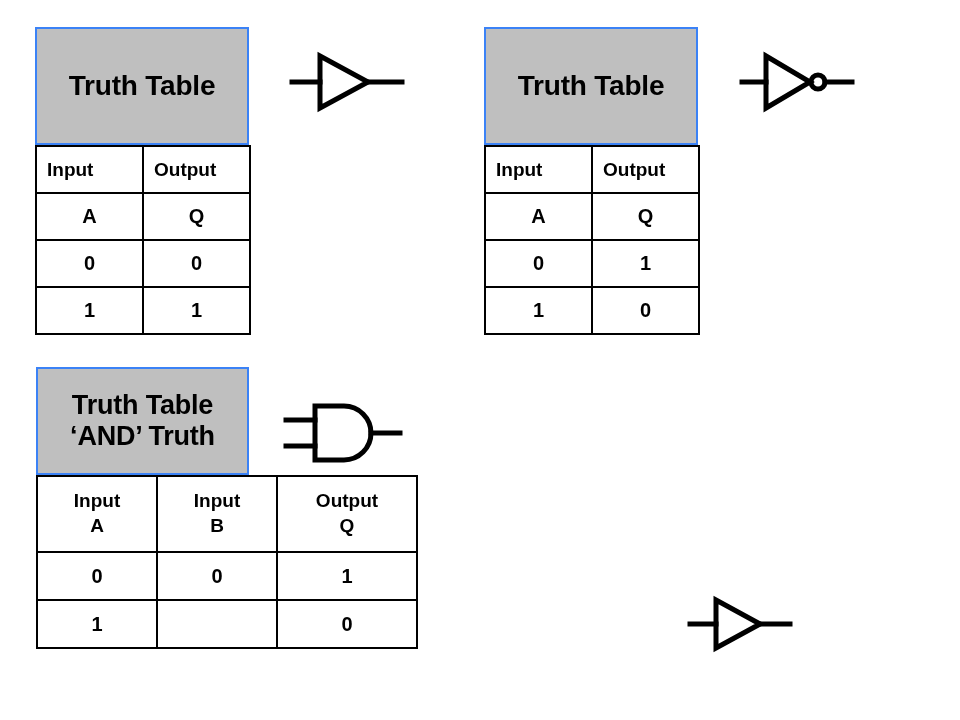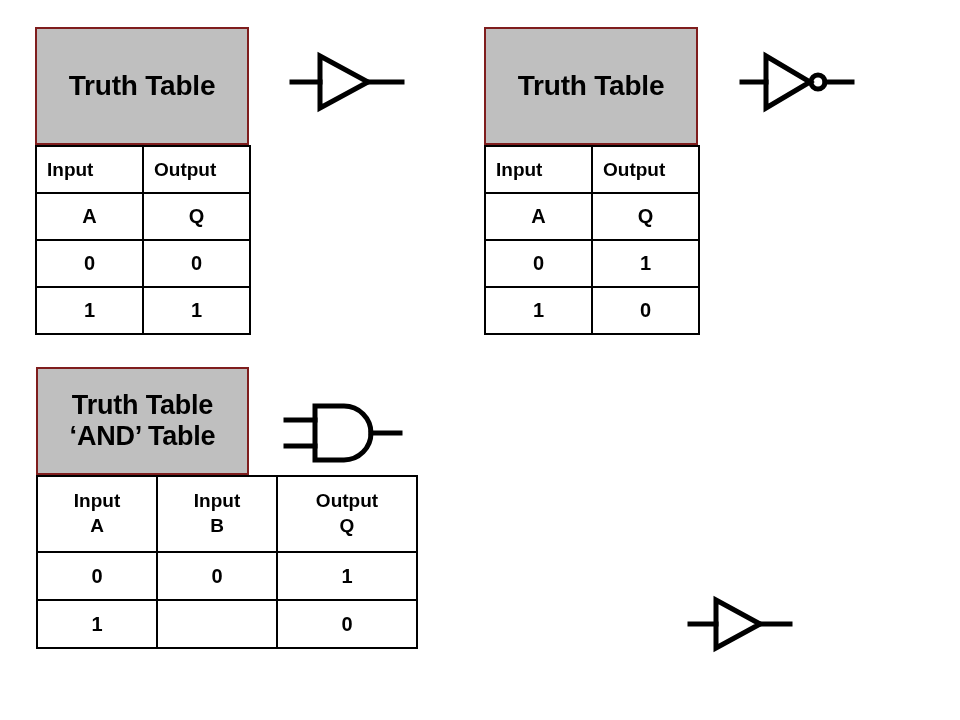--- a/index.html
+++ b/index.html
@@ -22,21 +22,21 @@
     height: 720px;
   }
 
   
   .tt-block {
     position: absolute;
   }
 
   .tt-title {
     background: #bfbfbf;
-    border: 2px solid #7f1d1d;
+    border: 2px solid #3b82f6;
     box-sizing: border-box;
     display: flex;
     flex-direction: column;
     align-items: center;
     justify-content: center;
     line-height: 1.14;
     font-weight: bold;
     color: #000000;
     letter-spacing: -0.2px;
   }
@@ -183,21 +183,21 @@
           <td>1</td>
           <td>0</td>
         </tr>
       </tbody>
     </table>
   </div>
 
   <div class="tt-block tt-3col" style="left:36px; top:367px;">
     <div class="tt-title">
       <span class="tline">Truth Table</span>
-      <span class="tline">‘AND’ Table</span>
+      <span class="tline">‘AND’ Truth</span>
     </div>
     <table class="tt">
       <tbody>
         <tr>
           <th class="c-a">
             <span class="hdr-l1">Input</span>
             <span class="hdr-l2">A</span>
           </th>
           <th class="c-b">
             <span class="hdr-l1">Input</span>

